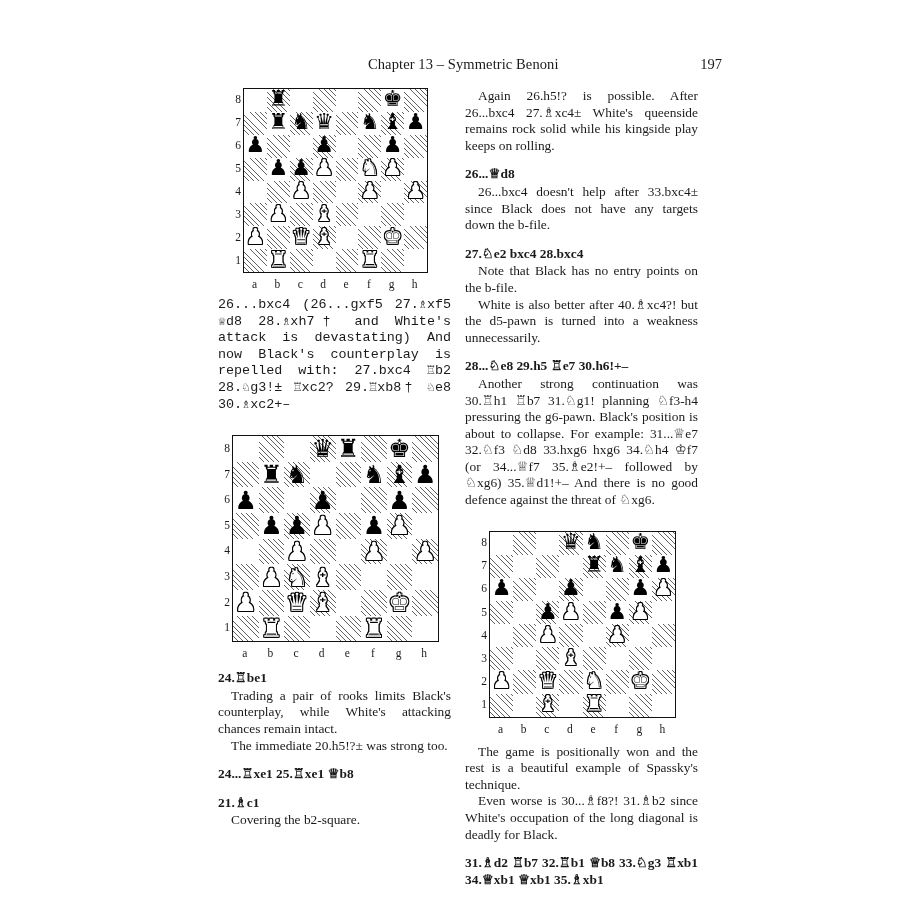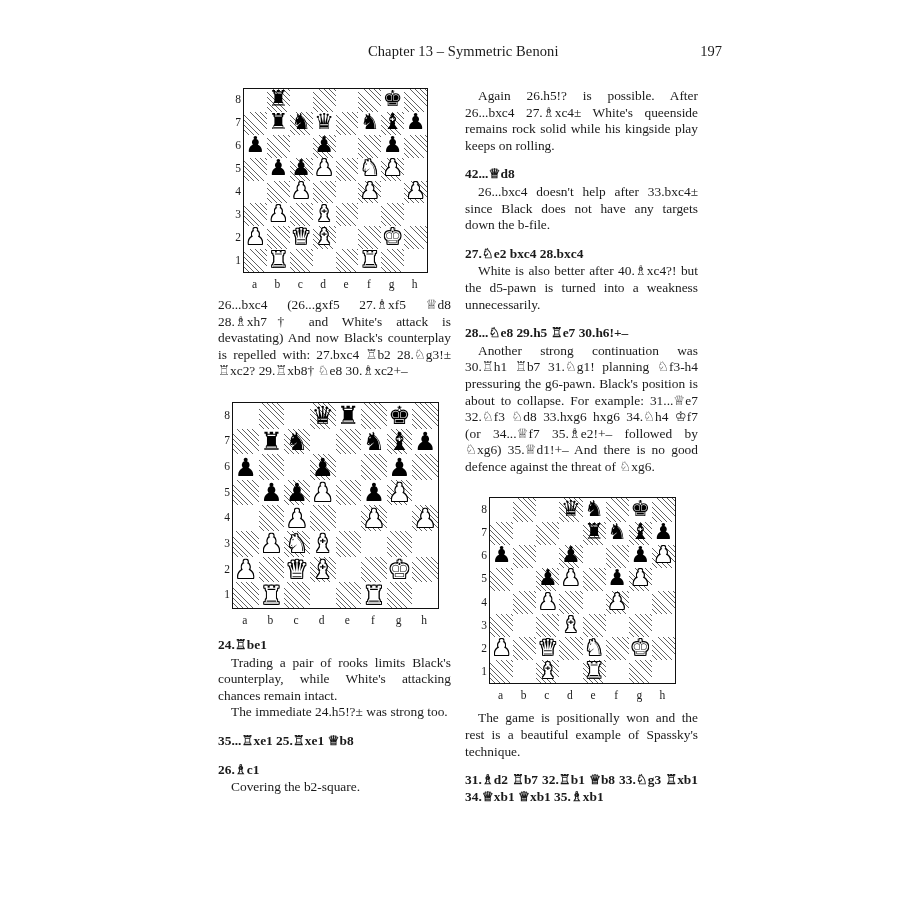--- a/index.html
+++ b/index.html
@@ -17,21 +17,21 @@
   }
   .page {
     position: absolute;
     left: 0; top: 0;
     width: 915px; height: 915px;
   }
   
   .runhead {
     position: absolute;
     left: 218px;
-    top: 43px;
+    top: 56px;
     width: 504px;
     height: 20px;
     display: flex;
     align-items: baseline;
   }
   .runhead-title {
     flex: 0 0 auto;
     margin: 0 auto 0 150px;
     font-size: 14.5px;
     letter-spacing: 0.1px;
@@ -296,21 +296,21 @@
           <span>b</span>
           <span>c</span>
           <span>d</span>
           <span>e</span>
           <span>f</span>
           <span>g</span>
           <span>h</span>
         </div>
     </div>
 
-    <p class="tight" style="margin-top:26px;">26...bxc4 (26...gxf5 27.♗xf5 ♕d8 28.♗xh7† and White's attack is devastating) And now Black's counterplay is repelled with: 27.bxc4 ♖b2 28.♘g3!± ♖xc2? 29.♖xb8† ♘e8 30.♗xc2+–</p>
+    <p class="tight" style="margin-top:26px;font-family:Liberation Mono, monospace;">26...bxc4 (26...gxf5 27.♗xf5 ♕d8 28.♗xh7† and White's attack is devastating) And now Black's counterplay is repelled with: 27.bxc4 ♖b2 28.♘g3!± ♖xc2? 29.♖xb8† ♘e8 30.♗xc2+–</p>
 
     <div class="board-wrap" id="board2-wrap" style="width:205px;height:205px;margin-top:22px;">
       <div class="board" style="width:205px;height:205px;">
         <div class="board-grid" id="board2-grid" style="width:205px;height:205px;">
             <div class="sq"></div>
             <div class="sq dark"></div>
             <div class="sq"></div>
             <div class="sq dark">
               <span class="pc b" style="font-size: 25px;">♛</span>
             </div>
@@ -447,36 +447,37 @@
           <span>d</span>
           <span>e</span>
           <span>f</span>
           <span>g</span>
           <span>h</span>
         </div>
     </div>
 
     <p class="move" style="margin-top:30px;">24.♖be1</p>
     <p class="indent">Trading a pair of rooks limits Black's counterplay, while White's attacking chances remain intact.</p>
-    <p class="indent">The immediate 24.h5!?± was strong too.</p>
-
-    <p class="move">35...♖xe1 25.♖xe1 ♕b8</p>
-
-    <p class="move">26.♗c1</p>
+    <p class="indent">The immediate 20.h5!?± was strong too.</p>
+
+    <p class="move">24...♖xe1 25.♖xe1 ♕b8</p>
+
+    <p class="move">21.♗c1</p>
     <p class="indent">Covering the b2-square.</p>
   </div>
 
   <div class="col col-right">
 
     <p class="indent tight">Again 26.h5!? is possible. After 26...bxc4 27.♗xc4± White's queenside remains rock solid while his kingside play keeps on rolling.</p>
 
-    <p class="move">42...♕d8</p>
+    <p class="move">26...♕d8</p>
     <p class="indent">26...bxc4 doesn't help after 33.bxc4± since Black does not have any targets down the b-file.</p>
 
     <p class="move">27.♘e2 bxc4 28.bxc4</p>
+    <p class="indent">Note that Black has no entry points on the b-file.</p>
     <p class="indent">White is also better after 40.♗xc4?! but the d5-pawn is turned into a weakness unnecessarily.</p>
 
     <p class="move">28...♘e8 29.h5 ♖e7 30.h6!+–</p>
     <p class="indent">Another strong continuation was 30.♖h1 ♖b7 31.♘g1! planning ♘f3-h4 pressuring the g6-pawn. Black's position is about to collapse. For example: 31...♕e7 32.♘f3 ♘d8 33.hxg6 hxg6 34.♘h4 ♔f7 (or 34...♕f7 35.♗e2!+– followed by ♘xg6) 35.♕d1!+– And there is no good defence against the threat of ♘xg6.</p>
 
     <div class="board-wrap" id="board3-wrap" style="width:185px;height:185px;margin-top:22px;">
       <div class="board" style="width:185px;height:185px;">
         <div class="board-grid" id="board3-grid" style="width:185px;height:185px;">
             <div class="sq"></div>
             <div class="sq dark"></div>
@@ -609,17 +610,18 @@
           <span>d</span>
           <span>e</span>
           <span>f</span>
           <span>g</span>
           <span>h</span>
         </div>
     </div>
 
     <p class="indent" style="margin-top:28px;">The game is positionally won and the rest is a beautiful example of Spassky's technique.</p>
 
+    <p class="indent">Even worse is 30...♗f8?! 31.♗b2 since White's occupation of the long diagonal is deadly for Black.</p>
 
     <p class="move" style="text-align:justify;">31.♗d2 ♖b7 32.♖b1 ♕b8 33.♘g3 ♖xb1 34.♕xb1 ♕xb1 35.♗xb1</p>
   </div>
 
 </div>
 
 </body></html>

